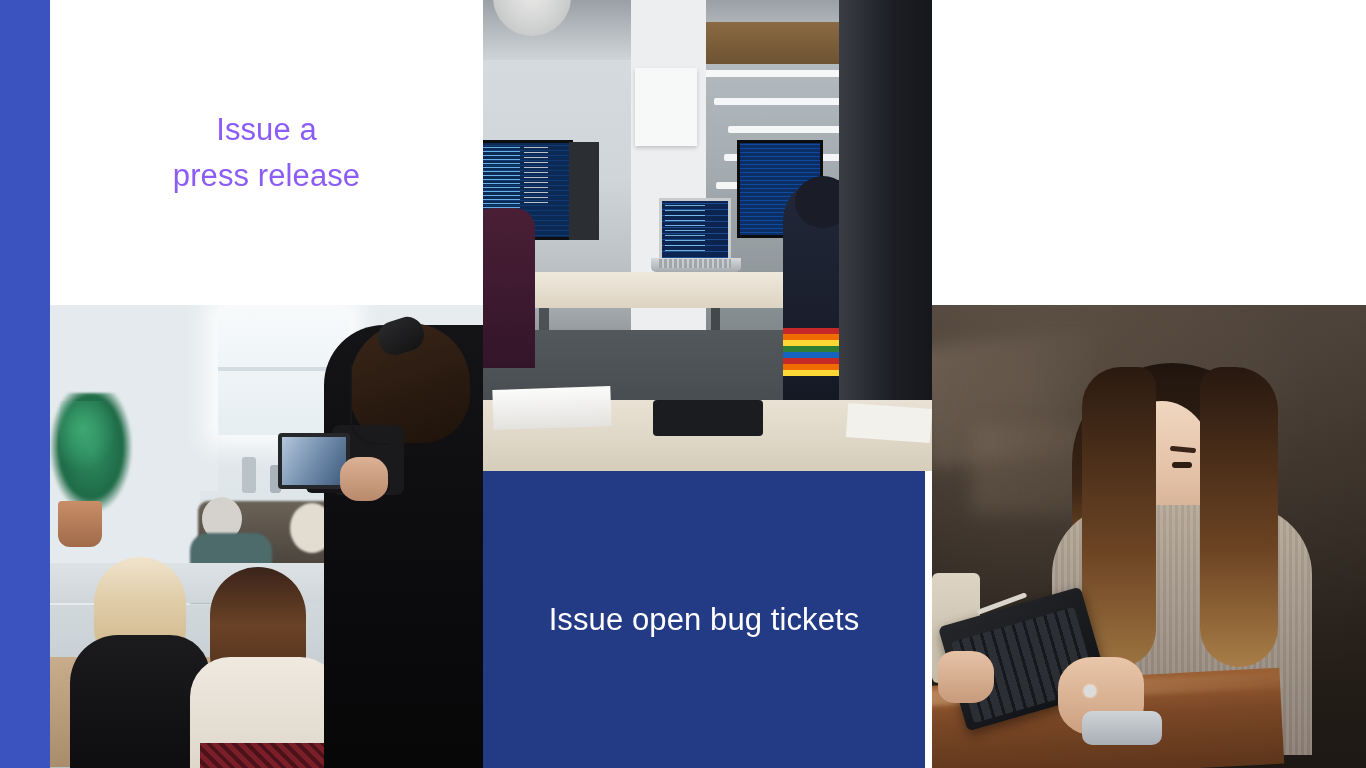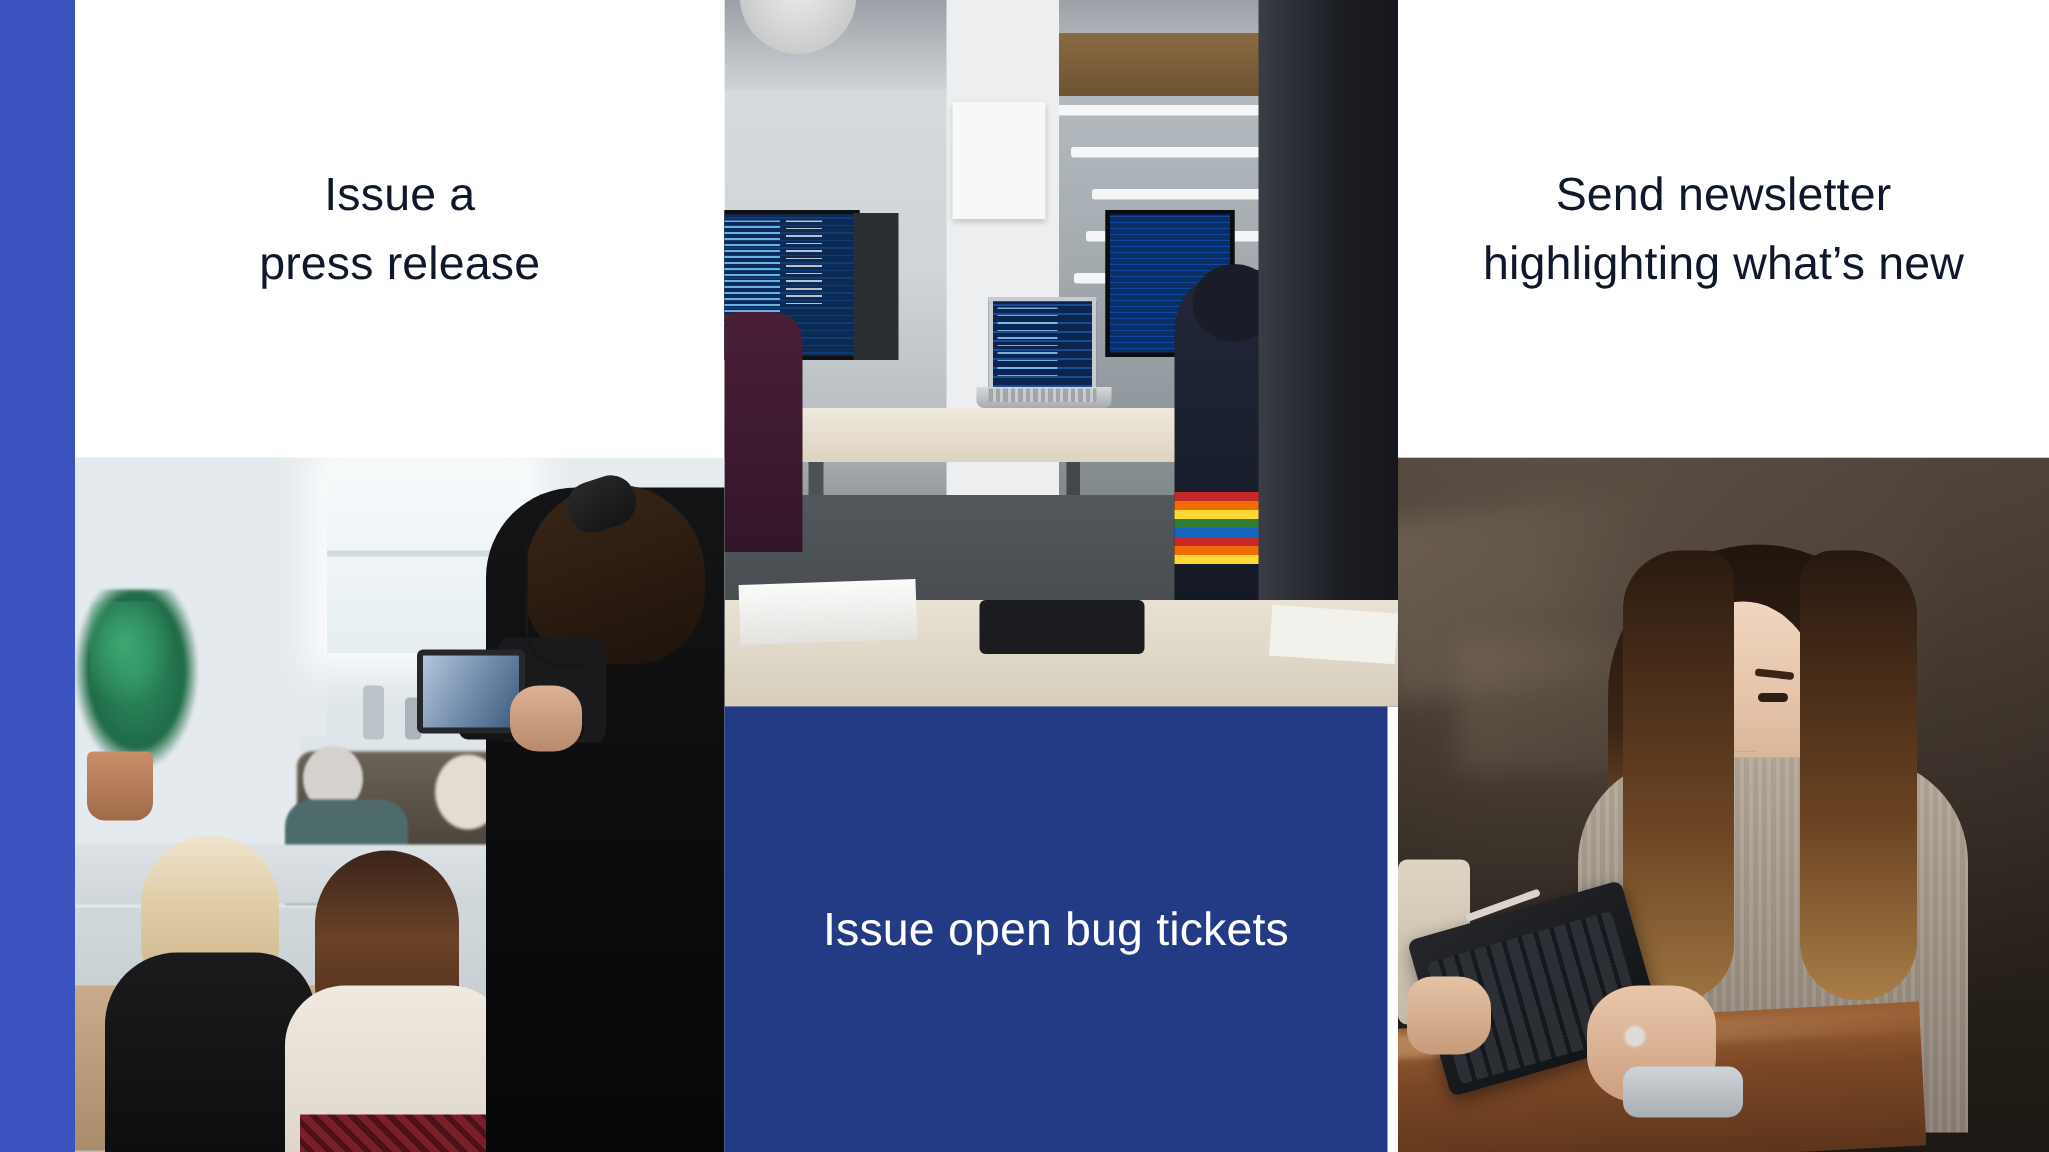--- a/index.html
+++ b/index.html
@@ -20,21 +20,21 @@
   
   .panel { position:absolute; overflow:hidden; }
 
   
   .text-panel {
     display:flex; align-items:center; justify-content:center;
     text-align:center;
   }
   .caption {
     font-size:31px; line-height:1.48; font-weight:400; letter-spacing:.1px;
-    color:#0f172a; white-space:pre-line;
+    color:#8b5cf6; white-space:pre-line;
   }
   .caption-light { color:#ffffff; }
 
   .panel-press   { left:50px;  top:0;    width:433px; height:305px; background:#fff; }
   .panel-news    { left:932px; top:0;    width:434px; height:305px; background:#fff; }
   .panel-bug     { left:483px; top:471px;width:442px; height:297px; background:#233a84; }
 
   
   .panel-office  { left:483px; top:0;    width:449px; height:471px; }
   .panel-video   { left:50px;  top:305px;width:433px; height:463px; }
@@ -243,24 +243,20 @@
 
 <div class="slide">
 
   <div class="accent-bar"></div>
 
   <div class="panel text-panel panel-press">
     <div class="caption">Issue a
 press release</div>
   </div>
 
-  <div class="panel text-panel panel-news">
-    <div class="caption">Send newsletter
-highlighting what’s new</div>
-  </div>
 
   <div class="panel panel-office">
     <div class="ph office-bg"></div>
     <div class="l office-ceil"></div>
     <div class="l office-lamp"></div>
     <div class="l office-glass">
       <div class="l blind" style="left:34px;top:48px;width:210px;"></div>
       <div class="l blind" style="left:48px;top:76px;width:196px;"></div>
       <div class="l blind" style="left:62px;top:104px;width:182px;"></div>
       <div class="l blind" style="left:58px;top:132px;width:186px;"></div>

